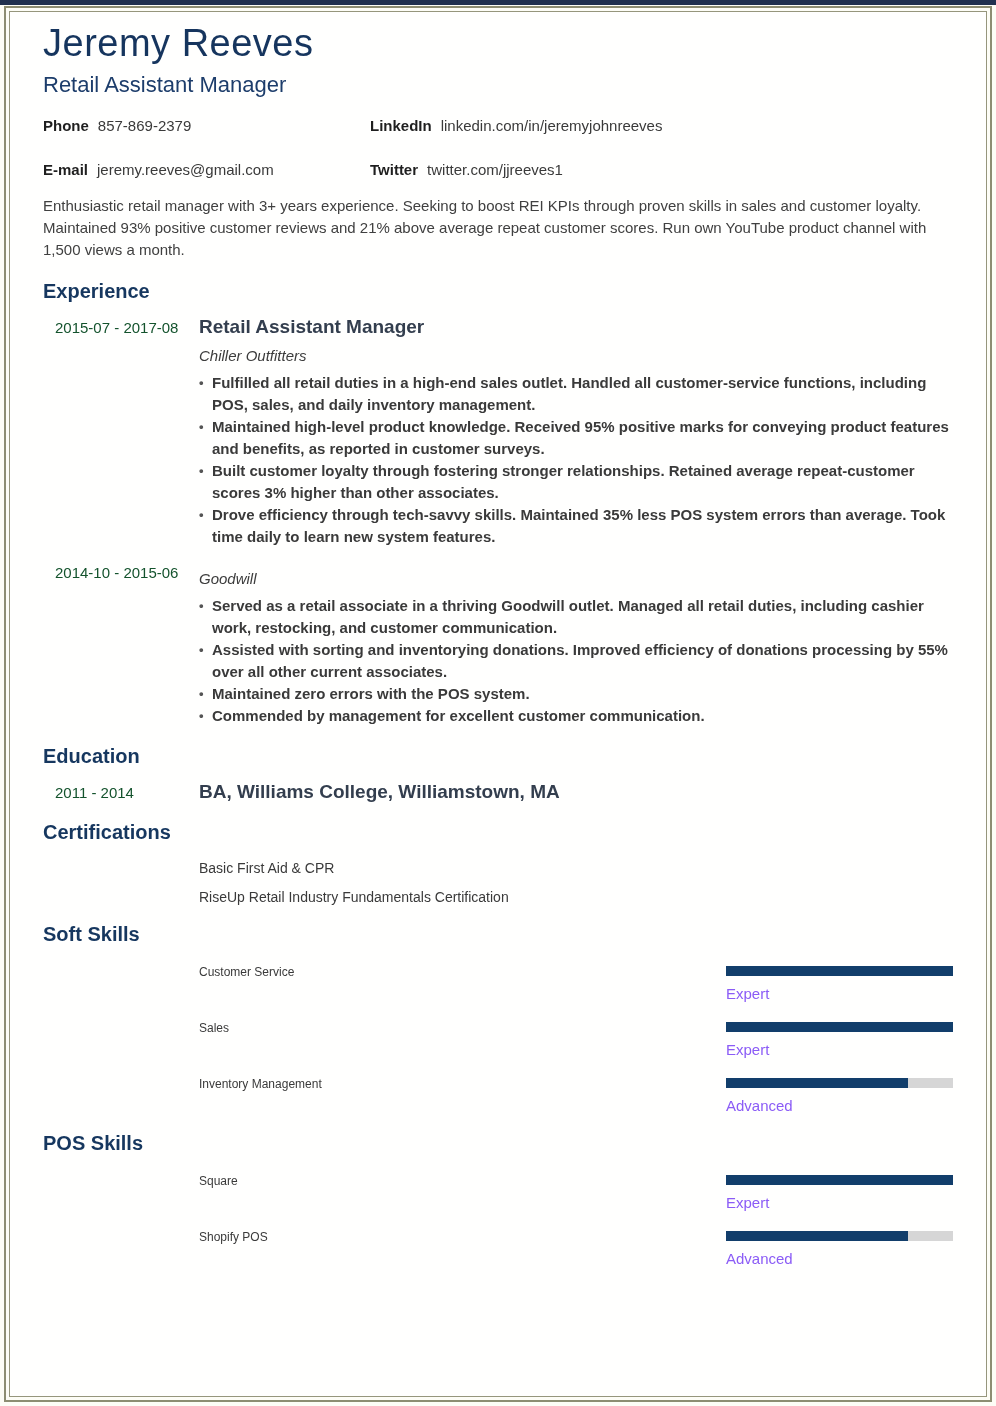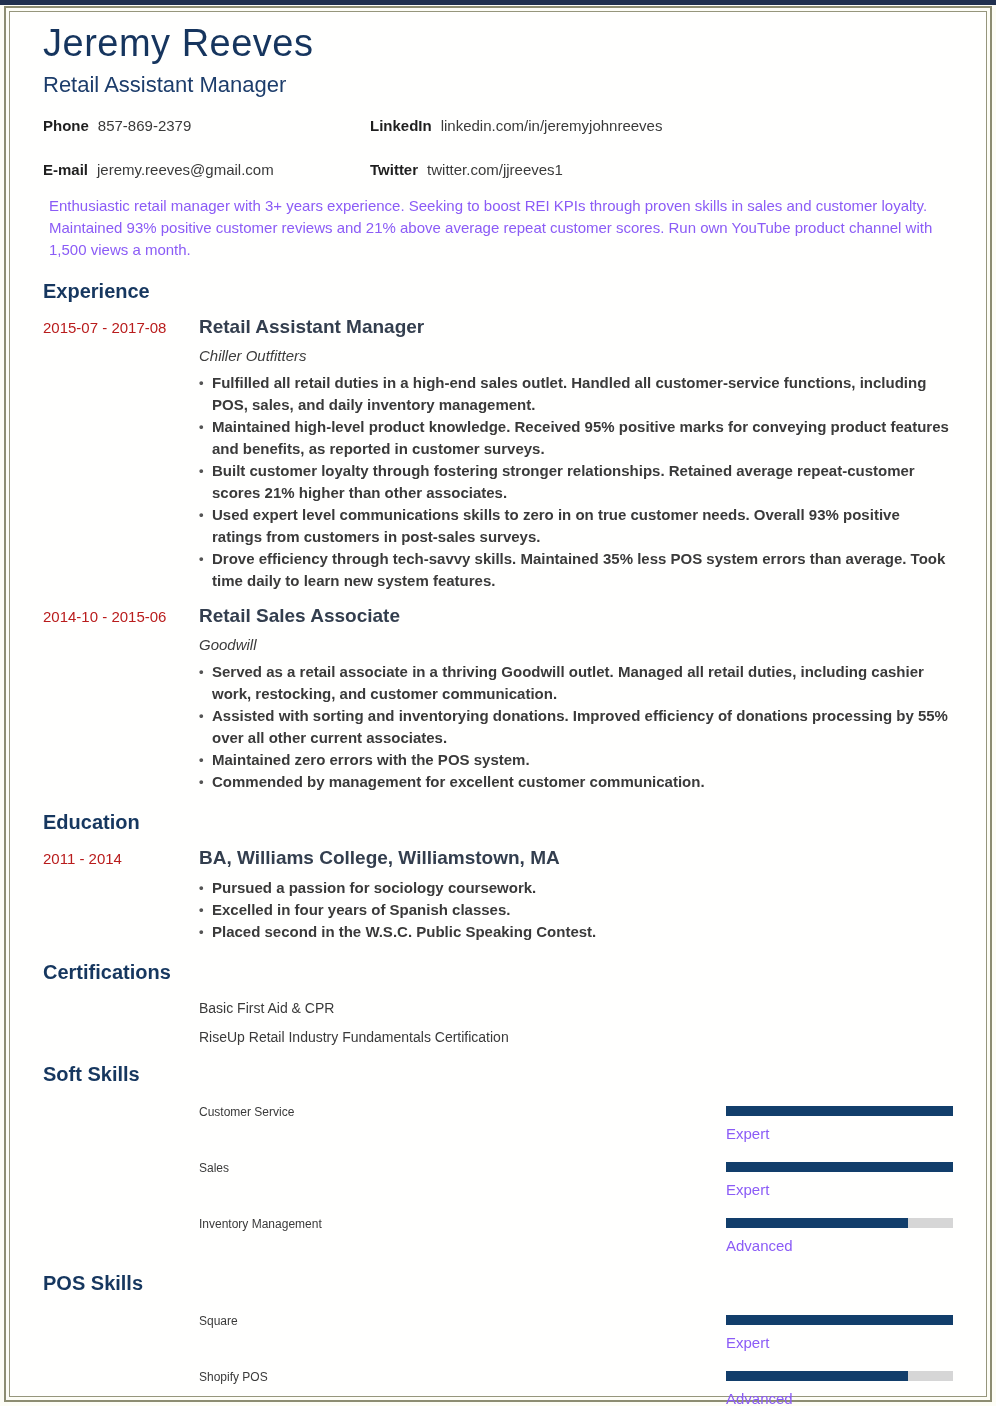--- a/index.html
+++ b/index.html
@@ -18,26 +18,26 @@
 
   .content { position: relative; padding: 23px 43px 0 43px; }
 
   .name { font-size: 38px; font-weight: 400; color: #16355e; letter-spacing: 0.5px; line-height: 1.1; }
   .subtitle { font-size: 22px; color: #1d3d6b; margin-top: 7px; }
 
   .contacts { margin-top: 19px; display: grid; grid-template-columns: 327px 1fr; row-gap: 27px; }
   .contact-item { font-size: 15px; color: #3a3a3a; white-space: nowrap; }
   .contact-label { font-weight: 700; color: #1f1f1f; margin-right: 9px; }
 
-  .summary { margin-top: 17px; font-size: 15px; line-height: 22px; color: #8b5cf6; max-width: 910px; margin-left: 6px; }
+  .summary { margin-top: 17px; font-size: 15px; line-height: 22px; color: #404040; max-width: 910px; }
 
   .section-heading { font-size: 20px; font-weight: 700; color: #16375f; }
 
   .entry { display: grid; grid-template-columns: 156px 1fr; }
-  .entry-date { font-size: 15px; color: #b91c1c; padding-top: 3px; white-space: nowrap; }
+  .entry-date { font-size: 15px; color: #14532d; padding-top: 3px; white-space: nowrap; margin-left: 12px; }
   .entry-title { font-size: 19px; font-weight: 700; color: #333e4e; }
   .entry-company { font-size: 15px; font-style: italic; color: #3c3c3c; margin-top: 9px; }
   ul.bullets { list-style: none; margin-top: 8px; }
   ul.bullets li {
     font-size: 15px; line-height: 22px; color: #3a3a3a;
     padding-left: 13px; position: relative; max-width: 760px; font-weight: bold;
   }
   ul.bullets li::before { content: "•"; position: absolute; left: 0; top: 0; color: #555; font-size: 13px; }
 
   .cert-item { margin-left: 156px; font-size: 14px; color: #3a3a3a; }
@@ -86,53 +86,46 @@
   <div class="section-heading mt-exp">Experience</div>
   <div id="experience-entries">
       <div class="entry mt-entry">
     <div class="entry-date">2015-07 - 2017-08</div>
     <div class="entry-body">
       <div class="entry-title">Retail Assistant Manager</div>
       <div class="entry-company">Chiller Outfitters</div>
       <ul class="bullets">
             <li>Fulfilled all retail duties in a high-end sales outlet. Handled all customer-service functions, including POS, sales, and daily inventory management.</li>
             <li>Maintained high-level product knowledge. Received 95% positive marks for conveying product features and benefits, as reported in customer surveys.</li>
-            <li>Built customer loyalty through fostering stronger relationships. Retained average repeat-customer scores 21% higher than other associates.</li>
-            <li>Used expert level communications skills to zero in on true customer needs. Overall 93% positive ratings from customers in post-sales surveys.</li>
+            <li>Built customer loyalty through fostering stronger relationships. Retained average repeat-customer scores 3% higher than other associates.</li>
             <li>Drove efficiency through tech-savvy skills. Maintained 35% less POS system errors than average. Took time daily to learn new system features.</li>
           </ul>
     </div>
   </div>
       <div class="entry mt-entry">
     <div class="entry-date">2014-10 - 2015-06</div>
     <div class="entry-body">
-      <div class="entry-title">Retail Sales Associate</div>
       <div class="entry-company">Goodwill</div>
       <ul class="bullets">
             <li>Served as a retail associate in a thriving Goodwill outlet. Managed all retail duties, including cashier work, restocking, and customer communication.</li>
             <li>Assisted with sorting and inventorying donations. Improved efficiency of donations processing by 55% over all other current associates.</li>
             <li>Maintained zero errors with the POS system.</li>
             <li>Commended by management for excellent customer communication.</li>
           </ul>
     </div>
   </div>
     </div>
 
   <div class="section-heading mt-sec">Education</div>
   <div id="education-entries">
       <div class="entry mt-entry">
     <div class="entry-date">2011 - 2014</div>
     <div class="entry-body">
       <div class="entry-title">BA, Williams College, Williamstown, MA</div>
 
-      <ul class="bullets">
-            <li>Pursued a passion for sociology coursework.</li>
-            <li>Excelled in four years of Spanish classes.</li>
-            <li>Placed second in the W.S.C. Public Speaking Contest.</li>
-          </ul>
     </div>
   </div>
     </div>
 
   <div class="section-heading mt-sec">Certifications</div>
   <div id="cert-list">
       <div class="cert-item mt-cert-first">Basic First Aid &amp; CPR</div>
       <div class="cert-item mt-cert">RiseUp Retail Industry Fundamentals Certification</div>
     </div>
 

